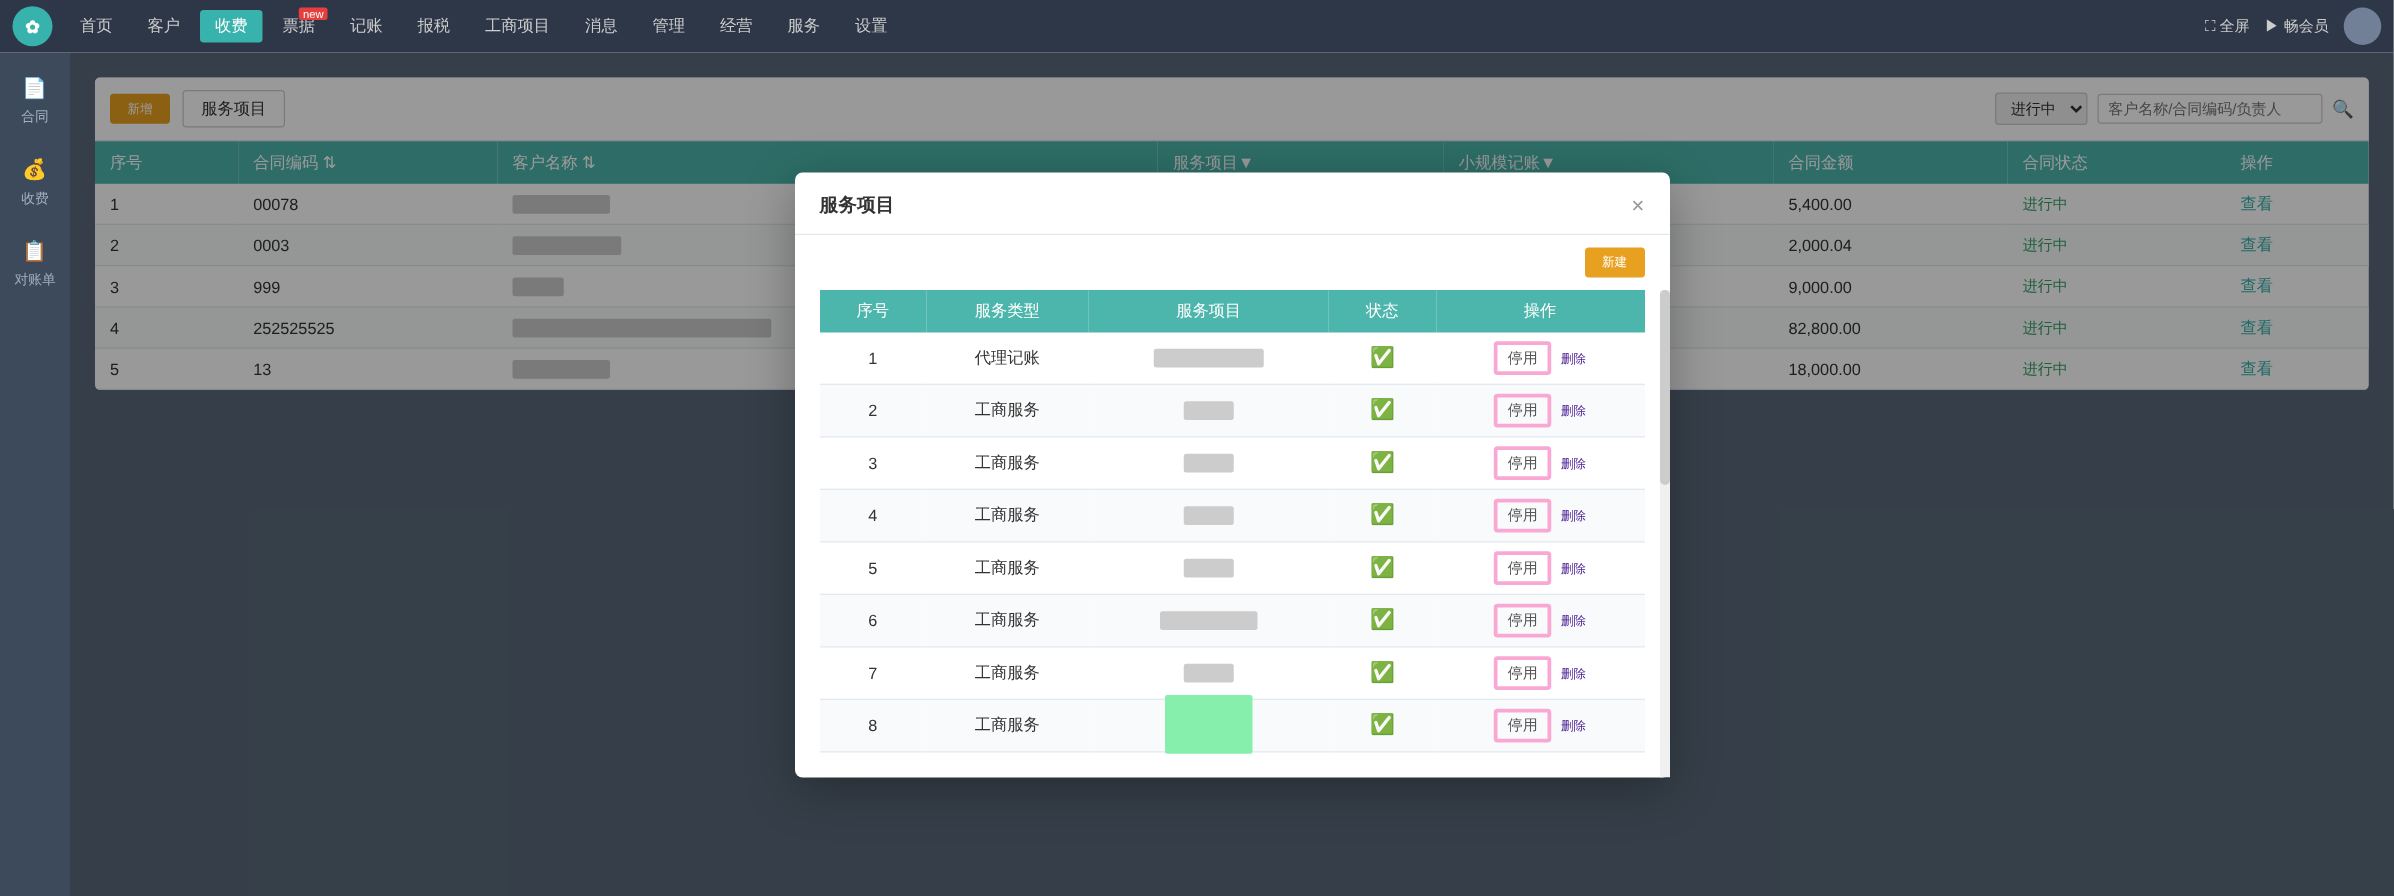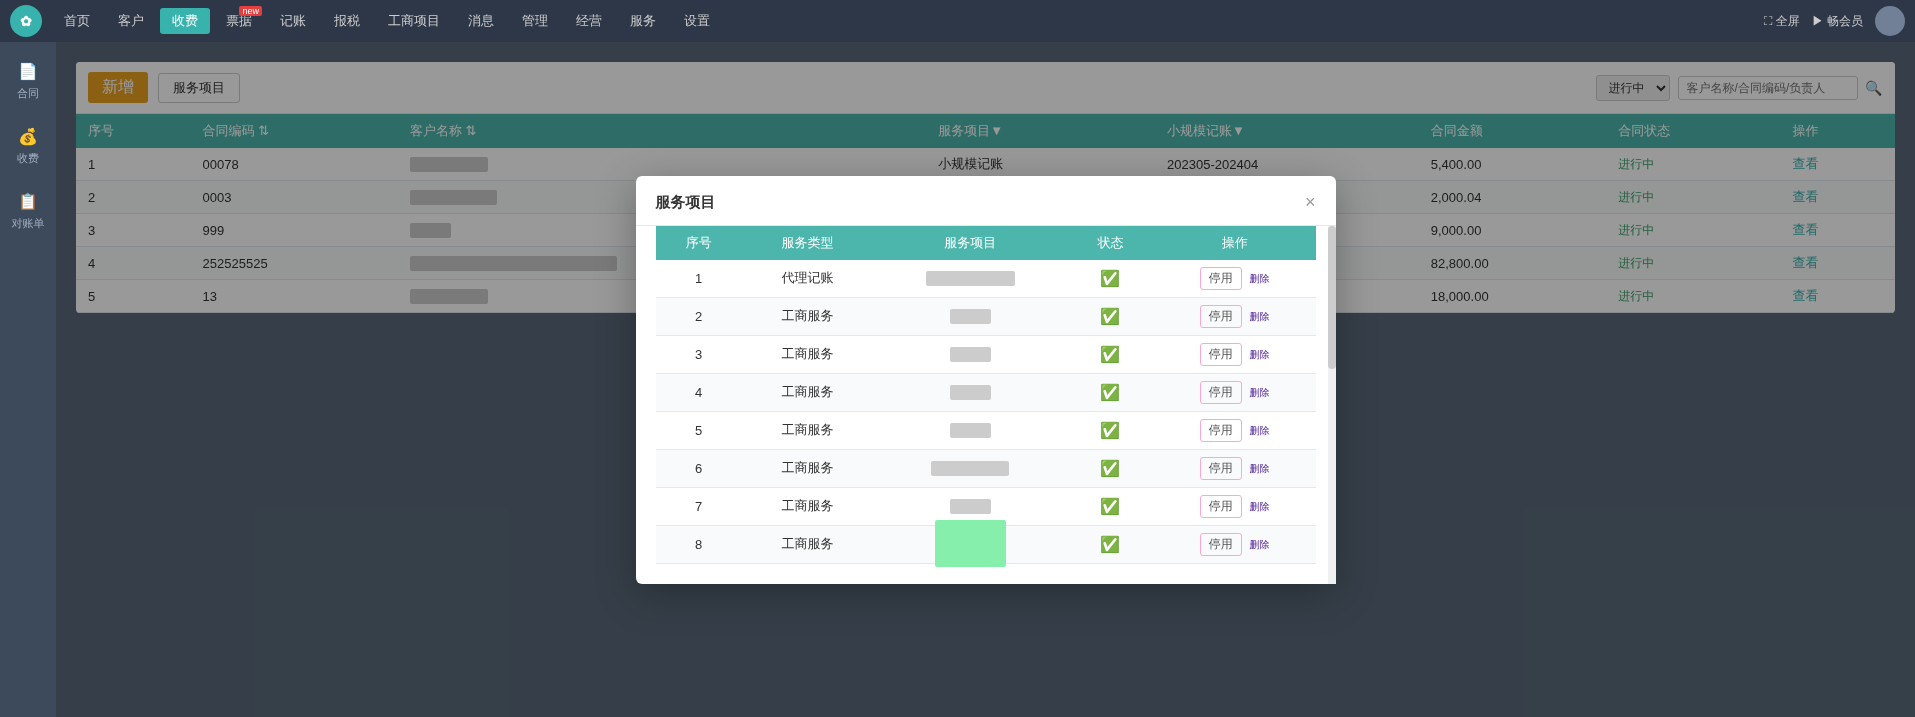--- a/index.html
+++ b/index.html
@@ -116,21 +116,21 @@
       background: #fff;
       border-bottom: 1px solid #e2e8f0;
     }
     .btn-new {
       background: #e8a020;
       color: white;
       border: none;
       padding: 5px 14px;
       border-radius: 3px;
       cursor: pointer;
-      font-size: 16px;
+      font-size: 10px;
     }
     .btn-service {
       background: white;
       color: #333;
       border: 1px solid #ccc;
       padding: 5px 14px;
       border-radius: 3px;
       cursor: pointer;
       font-size: 13px;
     }
@@ -263,21 +263,21 @@
       font-size: 13px;
       color: #333;
       text-align: center;
     }
     .check-icon {
       color: #38b2ac;
       font-size: 16px;
     }
     .btn-stop {
       background: none;
-      border: 1px solid #f9a8d4;
+      border: 3px solid #f9a8d4;
       padding: 2px 8px;
       border-radius: 3px;
       font-size: 12px;
       cursor: pointer;
       color: #555;
       margin-right: 4px;
     }
     .btn-delete {
       background: none;
       border: none;
@@ -433,20 +433,23 @@
           </tbody>
       </table>
     </div>
 
     <div class="modal-overlay">
       <div class="modal">
         <div class="modal-header">
           <span class="modal-title">服务项目</span>
           <button class="modal-close">×</button>
         </div>
+        <div class="modal-toolbar">
+          <button class="btn-new">新建</button>
+        </div>
         <div class="modal-body" style="position:relative">
           <table class="modal-table">
             <thead>
               <tr>
                 <th>序号</th>
                 <th>服务类型</th>
                 <th>服务项目</th>
                 <th>状态</th>
                 <th>操作</th>
               </tr>

